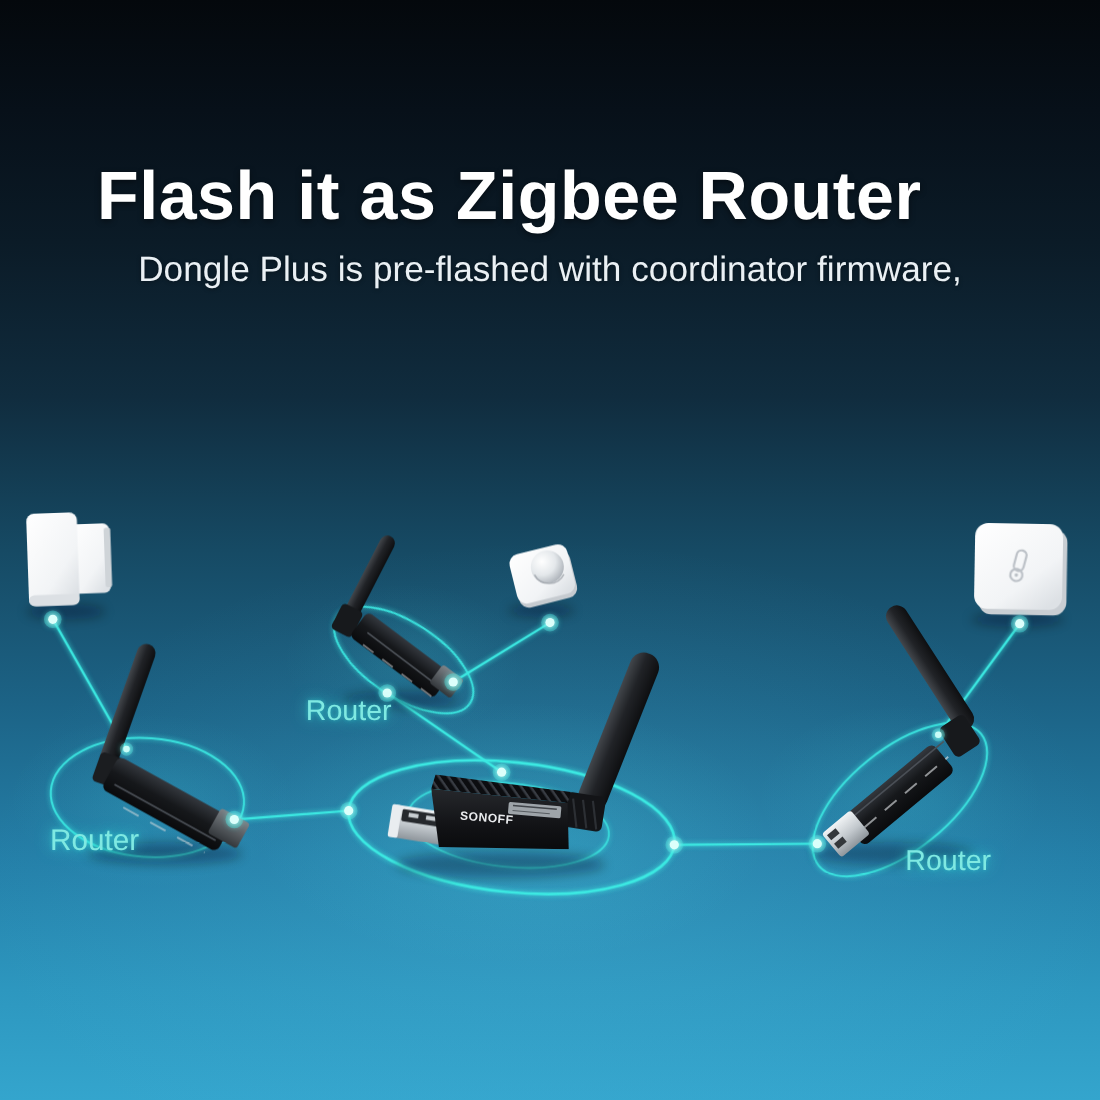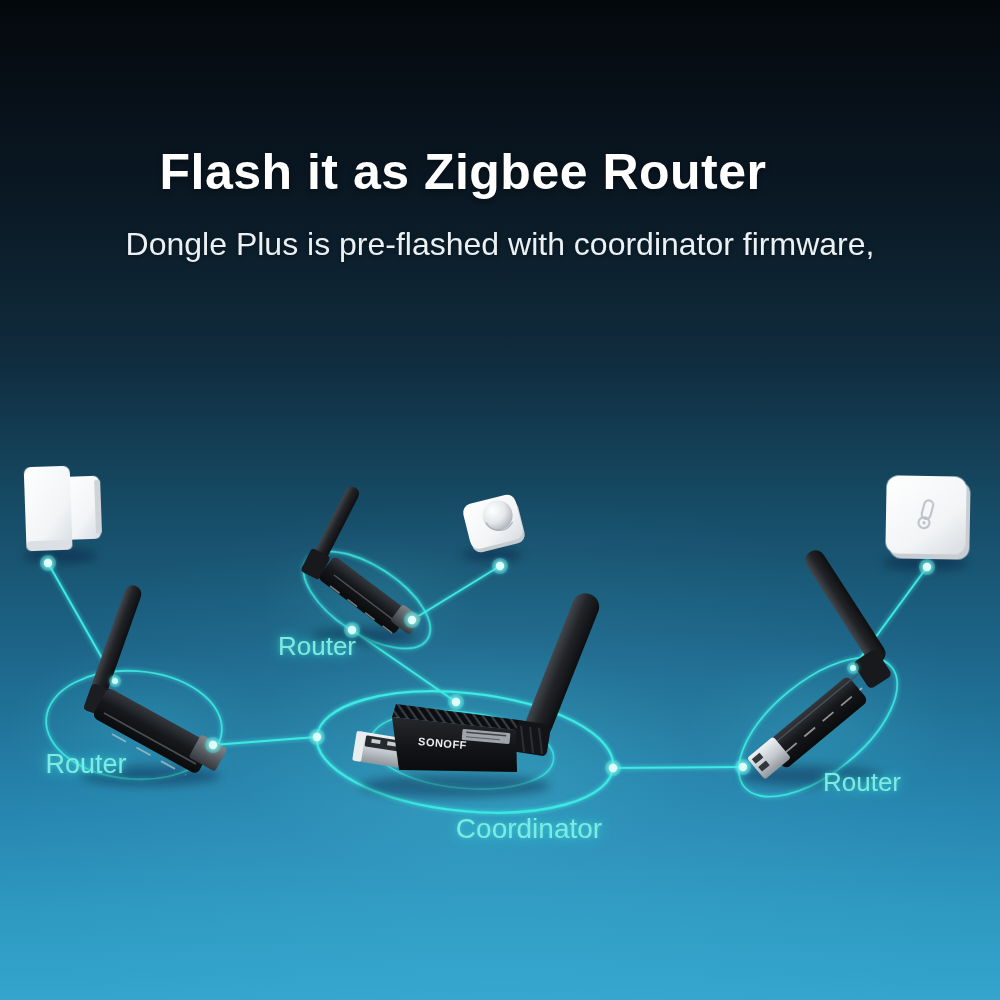--- a/index.html
+++ b/index.html
@@ -11,21 +11,21 @@
   .stage{
     position:relative;width:1000px;height:1000px;overflow:hidden;
     background:
       radial-gradient(ellipse 720px 430px at 50% 80%, rgba(90,195,228,0.18), rgba(0,0,0,0) 72%),
       linear-gradient(180deg,
         #04080c 0%, #071019 10%, #0b1b27 22%, #102c3e 36%,
         #164a64 50%, #1c6386 64%, #247fa8 78%, #2d97bf 90%, #34a5cd 100%);
   }
   .title{
     position:absolute;left:0;top:143px;width:926px;margin:0;
-    text-align:center;color:#ffffff;font-size:50px;font-weight:700;
+    text-align:center;color:#ffffff;font-size:62px;font-weight:700;
     letter-spacing:0.5px;
     text-shadow:0 2px 6px rgba(0,0,0,0.45);
   }
   .subtitle{
     position:absolute;left:0;top:228px;width:1000px;margin:0;
     text-align:center;color:#eaf0f4;font-size:32px;font-weight:400;
     line-height:33px;text-shadow:0 1px 4px rgba(0,0,0,0.35);
   }
   .net-label{
     position:absolute;color:var(--label-teal,#7fe9e2);
@@ -266,14 +266,13 @@
     </g>
   </svg>
 
   <h1 class="title">Flash it as Zigbee Router</h1>
   <p class="subtitle"><span>Dongle Plus is pre-flashed with coordinator firmware,</span><br>
      </p>
 
   <div class="net-label lbl-router-left">Router</div>
   <div class="net-label lbl-router-middle">Router</div>
   <div class="net-label lbl-router-right">Router</div>
-  <div class="net-label lbl-coordinator">Coordinator</div>
 </div>
 
 </body></html>

